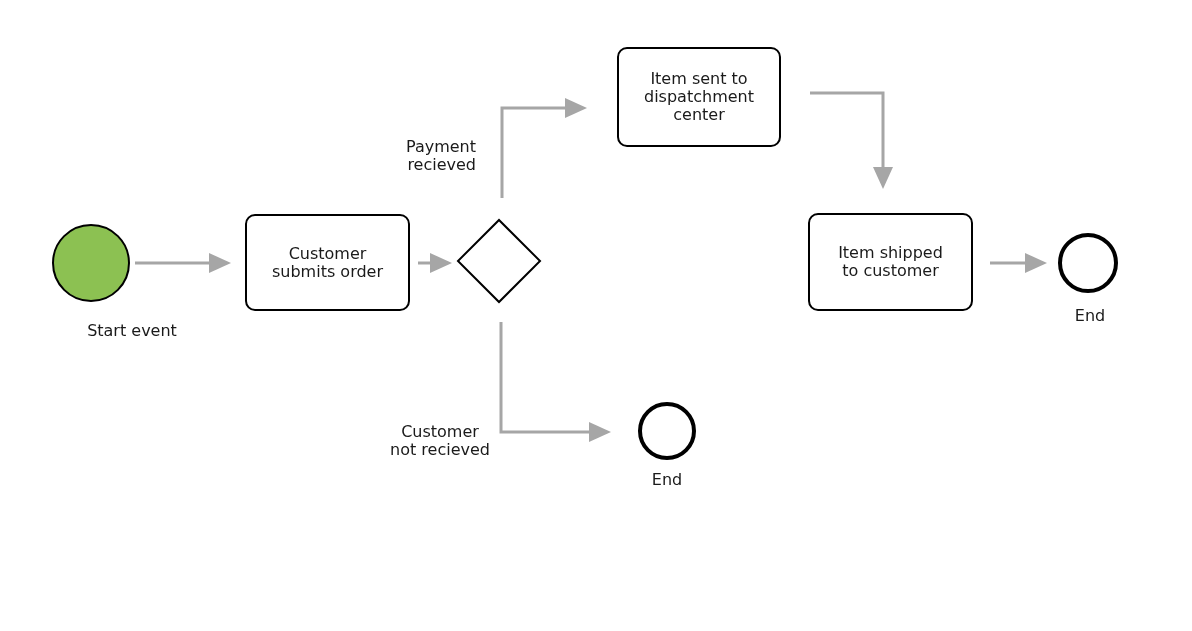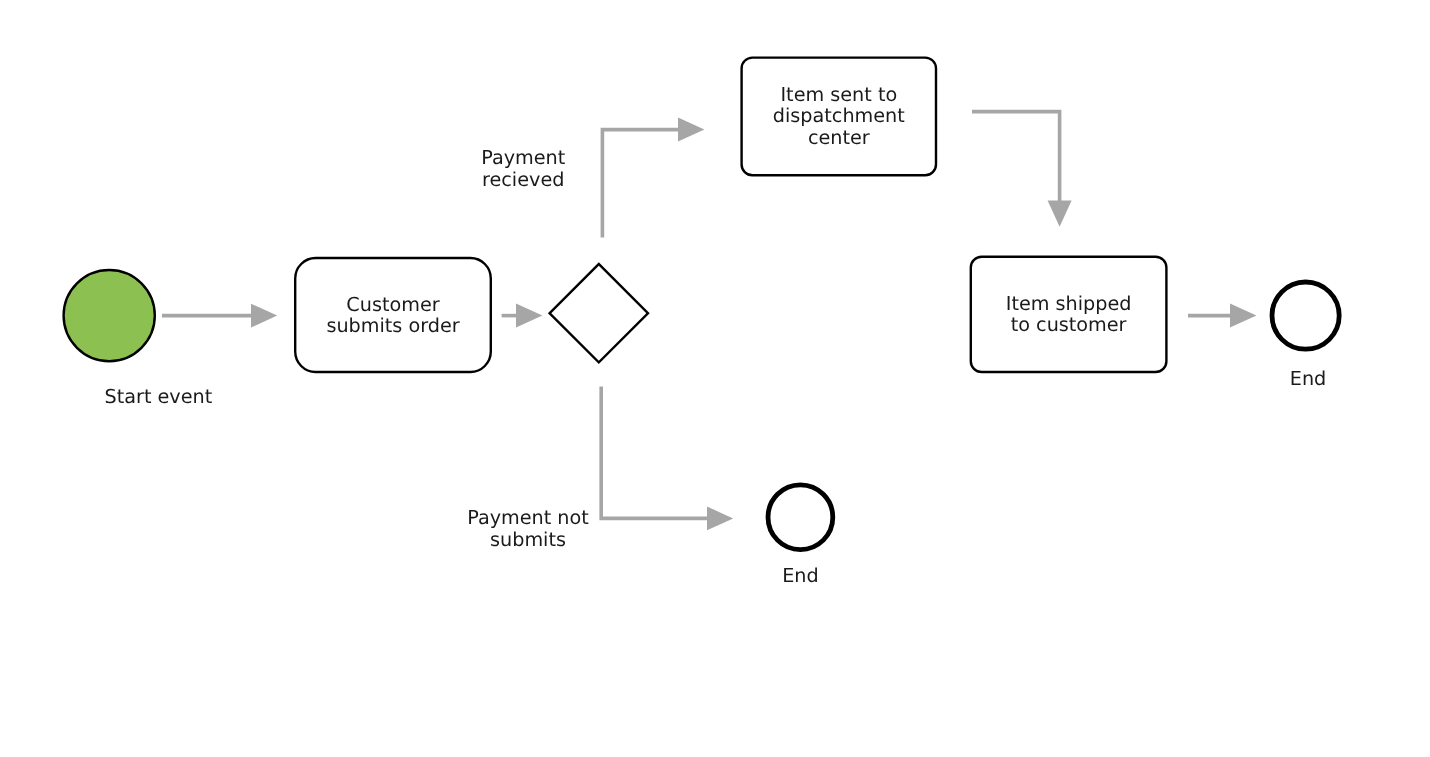--- a/index.html
+++ b/index.html
@@ -25,21 +25,21 @@
     border: 2.5px solid #000000;
     border-radius: 10px;
     display: flex;
     align-items: center;
     justify-content: center;
     text-align: center;
     font-size: 16px;
     line-height: 18px;
     padding: 0 18px;
   }
-  #task-customer-submits { left: 245px; top: 214px; width: 165px; height: 97px; border-radius: 18px; }
+  #task-customer-submits { left: 245px; top: 214px; width: 165px; height: 97px; }
   #task-item-sent       { left: 617px; top: 47px;  width: 164px; height: 100px; }
   #task-item-shipped    { left: 808px; top: 213px; width: 165px; height: 98px; }
 
   .start-event {
     position: absolute;
     left: 52px; top: 224px;
     width: 78px; height: 78px;
     box-sizing: border-box;
     border-radius: 50%;
     background: #8CC152;
@@ -65,21 +65,21 @@
     transform: rotate(45deg);
   }
   .lbl {
     position: absolute;
     font-size: 16px;
     line-height: 18px;
     text-align: center;
   }
   #label-start        { left: 40px;   top: 322px; width: 100px; margin-left: 42px; }
   #label-gateway      { left: 543px;  top: 248px; width: 112px; }
-  #label-received     { left: 396px;  top: 123px; width: 80px;  }
+  #label-received     { left: 396px;  top: 138px; width: 80px; text-align: right;  }
   #label-not-received { left: 388px;  top: 423px; width: 104px; }
   #label-end-right    { left: 1050px; top: 307px; width: 80px;  }
   #label-end-bottom   { left: 627px;  top: 471px; width: 80px;  }
 </style>
 </head>
 <body>
 
 <div class="canvas">
 
   <svg class="connectors" viewBox="0 0 1192 631" xmlns="http://www.w3.org/2000/svg">
@@ -111,18 +111,18 @@
     <span>Item shipped to customer</span>
   </div>
 
   <div class="task" id="task-item-sent">
     <span>Item sent to dispatchment center</span>
   </div>
 
   <div class="end-event" id="end-event-right"></div>
   <div class="lbl" id="label-end-right">End</div>
 
-  <div class="lbl" id="label-not-received">Payment not submits</div>
+  <div class="lbl" id="label-not-received">Customer not recieved</div>
 
   <div class="end-event" id="end-event-bottom"></div>
   <div class="lbl" id="label-end-bottom">End</div>
 
 </div>
 
 </body></html>

